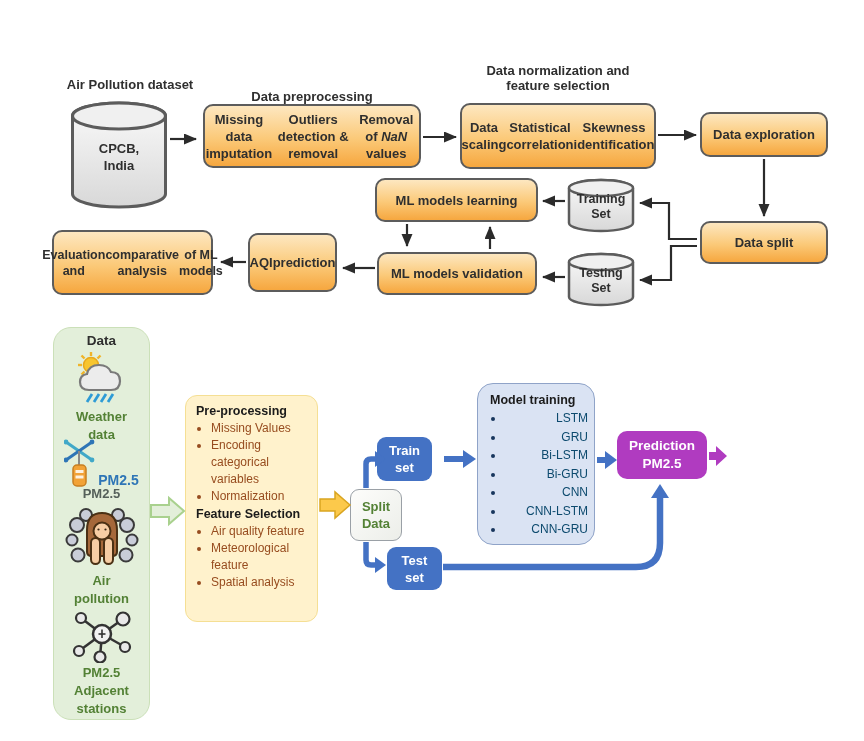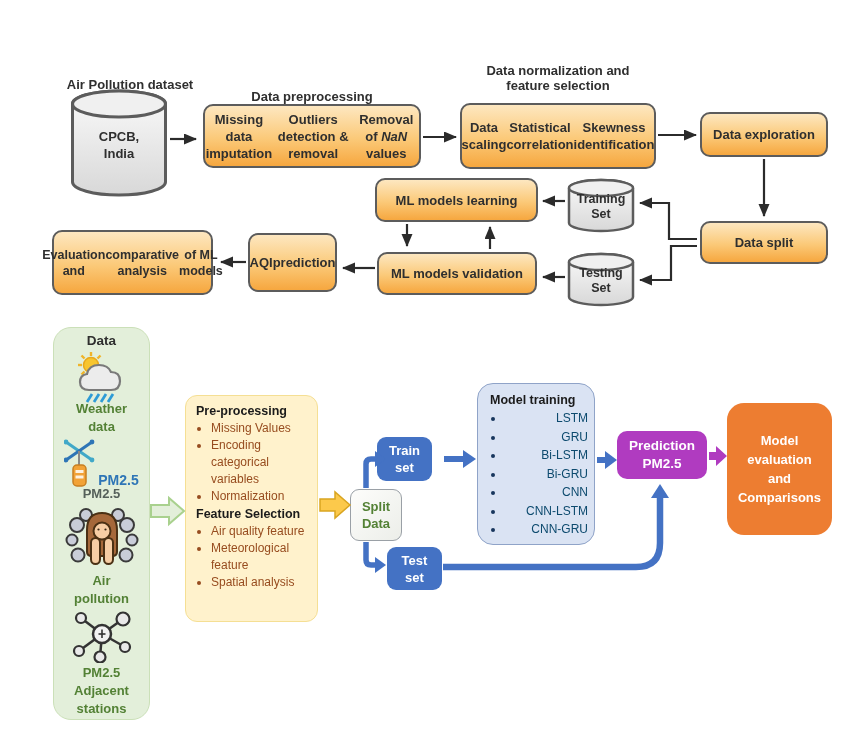--- a/index.html
+++ b/index.html
@@ -75,21 +75,21 @@
     text-align:center;box-sizing:border-box;
   }
 </style>
 </head>
 <body>
 
 <div class="canvas">
 
   <div class="lbl" style="left:50px;top:77px;width:160px">Air Pollution dataset</div>
 
-  <div class="cylwrap" style="left:70px;top:88px;width:98px;height:110px">
+  <div class="cylwrap" style="left:70px;top:100px;width:98px;height:110px">
     <svg width="98" height="110">
       <defs>
         <linearGradient id="cg1" x1="0" y1="0" x2="0" y2="1">
           <stop offset="0" stop-color="#FAFAFA"></stop>
             <stop offset="1" stop-color="#D8D8D8"></stop>
         </linearGradient>
       </defs>
       <path d="M2.5,16 L2.5,94 A46.5,13 0 0 0 95.5,94 L95.5,16 A46.5,13 0 0 0 2.5,16 Z" fill="url(#cg1)" stroke="#5C5C5C" stroke-width="3"></path>
       <ellipse cx="49" cy="16" rx="46.5" ry="13" fill="#F0F0F0" stroke="#5C5C5C" stroke-width="3"></ellipse>
     </svg>
@@ -191,21 +191,21 @@
       <circle cx="20" cy="15" r="7.5" fill="#F7C52E" stroke="#E8A81C" stroke-width="1.5"></circle>
       <path d="M18,40 q-9,0 -9,-8 q0,-7 7,-8 q2,-9 12,-9 q9,0 12,7 q9,0 9,9 q0,9 -9,9 z" fill="#ECECEC" stroke="#7a7a7a" stroke-width="2.2"></path>
       <g stroke="#2E9BD6" stroke-width="2.8">
         <line x1="16" y1="52" x2="21" y2="44"></line>
           <line x1="23" y1="52" x2="28" y2="44"></line>
         <line x1="30" y1="52" x2="35" y2="44"></line>
           <line x1="37" y1="52" x2="42" y2="44"></line>
       </g>
     </svg>
 
-    <div class="pg-item pg-label" style="top:72px">
+    <div class="pg-item pg-label" style="top:80px">
       <div>Weather</div>
       <div>data</div>
     </div>
 
     <div class="pg-item" style="top:110px;left:0;display:flex;justify-content:center;align-items:flex-end;gap:2px;">
       <svg width="32" height="50" viewBox="0 0 32 50">
         <line x1="2" y1="4" x2="28" y2="22" stroke="#41A8C8" stroke-width="3"></line>
         <line x1="28" y1="4" x2="2" y2="22" stroke="#2E75B6" stroke-width="3"></line>
         <circle cx="2" cy="4" r="2.4" fill="#41A8C8"></circle>
           <circle cx="28" cy="4" r="2.4" fill="#2E75B6"></circle>
@@ -313,26 +313,20 @@
       <li>CNN-LSTM</li>
       <li>CNN-GRU</li>
     </ul>
   </div>
 
   <div class="predbox">
     <div>Prediction</div>
     <div>PM2.5</div>
   </div>
 
-  <div class="orangebox">
-    <div>Model</div>
-    <div>evaluation</div>
-    <div>and</div>
-    <div>Comparisons</div>
-  </div>
 
   <svg class="overlay">
     <defs>
       <marker id="ah" markerWidth="14" markerHeight="12" refX="12" refY="5.5" orient="auto" markerUnits="userSpaceOnUse">
         <path d="M0,0 L13,5.5 L0,11 Z" fill="#2b2b2b"></path>
       </marker>
     </defs>
 
     <g stroke="#2b2b2b" stroke-width="2.2" fill="none">
       <path d="M170,139 L196,139" marker-end="url(#ah)"></path>

